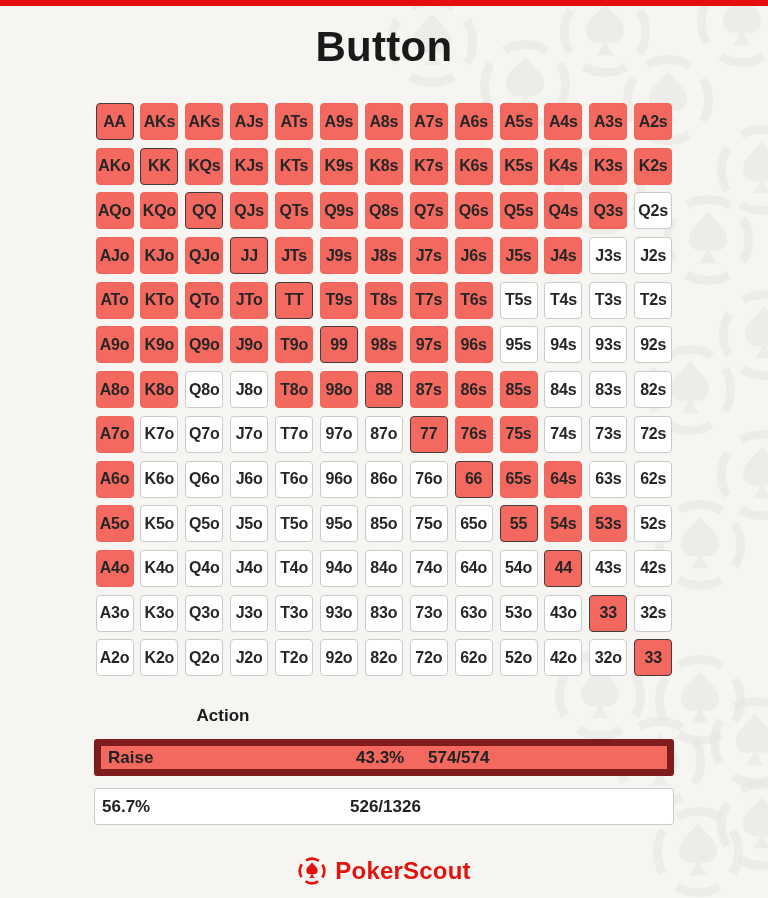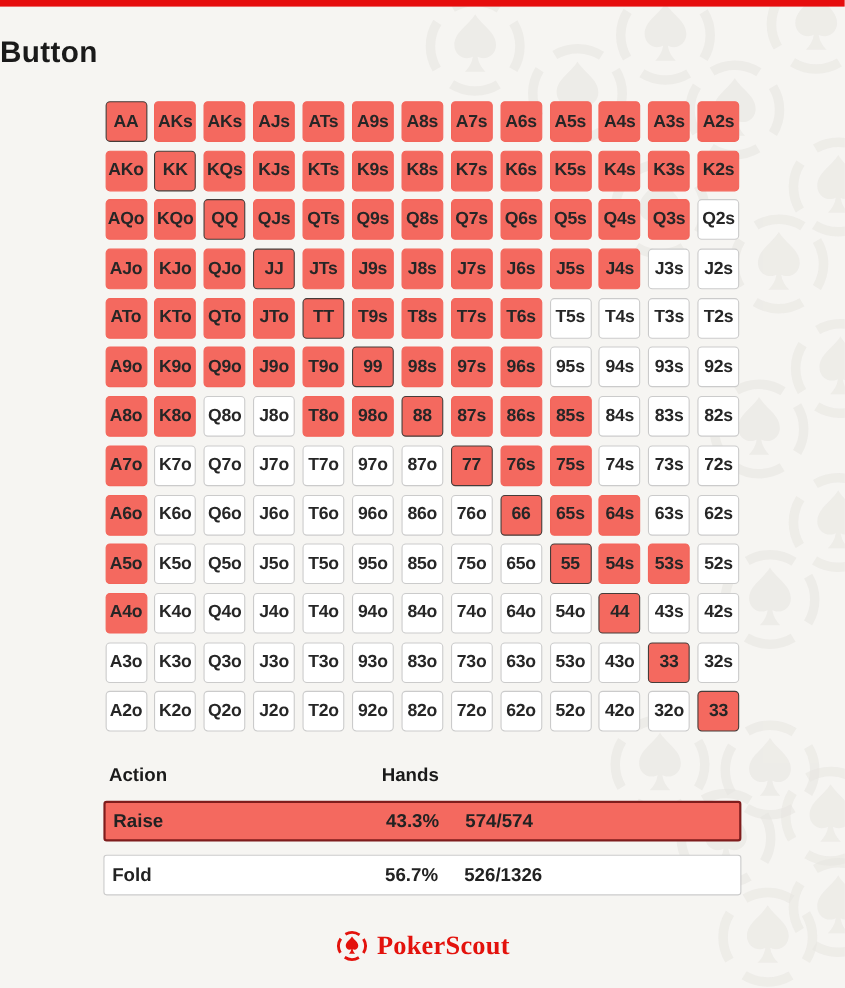--- a/index.html
+++ b/index.html
@@ -8,55 +8,55 @@
     background:#f6f5f2;
     font-family:"Liberation Sans","DejaVu Sans",sans-serif;
     position:relative; overflow:hidden;
   }
   .wm-layer { position:absolute; inset:0; overflow:hidden; pointer-events:none; }
   .wm { position:absolute; width:100px; height:100px; opacity:0.55; }
   .content { position:relative; z-index:1; }
   .topbar { height:6px; background:#e60d0d; }
   .page-title {
     margin-top:20px; height:42px; line-height:42px;
-    font-size:27px; font-weight:bold;
+    text-align:center; font-size:42px; font-weight:bold;
     color:#1a1a1a; letter-spacing:0.3px;
   }
   .range-grid {
-    width:577px; margin:24px auto 0;
+    width:577px; margin:35px auto 0;
     display:grid; grid-template-columns:repeat(13,38px);
     grid-auto-rows:37px; column-gap:6.9px; row-gap:7.7px;
   }
   .cell {
     box-sizing:border-box;
     display:flex; align-items:center; justify-content:center;
     font-size:16px; font-weight:bold; color:#262626;
     border-radius:4px; letter-spacing:-0.2px;
   }
   .cell.raise { background:#f4695f; border:1px solid #f3655a; }
   .cell.fold  { background:#ffffff; border:1px solid #cbcbcb; }
   .cell.pair  { border:1.5px solid #463c39; }
   .stats { width:580px; margin:30px auto 0; }
   .stats-header {
     display:grid; grid-template-columns:248px 72px 90px auto;
     padding-left:5px; font-size:17px; font-weight:bold; color:#1a1a1a;
-    height:20px; align-items:center;
+    height:20px; align-items:center;text-align:center;
   }
   .action-row {
     box-sizing:border-box;
     display:grid; grid-template-columns:248px 72px 90px auto;
     padding-left:7px; align-items:center;
     height:37px; border-radius:3px; margin-top:13px;
     font-size:17px; font-weight:bold; color:#222222;
   }
-  .action-row.raise-row { background:#f4695f; border:2px solid #7f1d1d; }
+  .action-row.raise-row { background:#f4695f; border:7px solid #7f1d1d; }
   .action-row.fold-row  { background:#ffffff; border:1px solid #cbcbcb; margin-top:12px; }
   .brand {
     margin-top:30px; display:flex; align-items:center; justify-content:center;
-    gap:8px; height:32px; cursor:pointer; text-decoration:none;font-family:Liberation Serif, serif;
+    gap:8px; height:32px; cursor:pointer; text-decoration:none;
   }
   .brand-text { font-size:24px; font-weight:bold; color:#e3120c; letter-spacing:0.2px; }
 </style>
 </head>
 <body>
 
 <div class="wm-layer">
     <div class="wm" style="left: 382px; top: -8px;"><svg width="100" height="100" viewBox="0 0 30 30">
         <circle cx="15" cy="15" r="12.2" fill="none" stroke="#e7e5e1" stroke-width="2.6" stroke-dasharray="13.4 5.8" transform="rotate(-31.5 15 15)"></circle>
         <path d="M15 6.3 C13 9.5 9.3 11.2 9.3 14.7 C9.3 16.8 10.9 18.3 12.8 18.3 C13.4 18.3 13.9 18.15 14.35 17.9 C14.1 19.6 13.3 20.9 12.2 22 L17.8 22 C16.7 20.9 15.9 19.6 15.65 17.9 C16.1 18.15 16.6 18.3 17.2 18.3 C19.1 18.3 20.7 16.8 20.7 14.7 C20.7 11.2 17 9.5 15 6.3 Z" fill="#e7e5e1"></path>
@@ -304,29 +304,27 @@
       <div class="cell fold">62o</div>
       <div class="cell fold">52o</div>
       <div class="cell fold">42o</div>
       <div class="cell fold">32o</div>
       <div class="cell raise pair">33</div>
     </div>
 
   <div class="stats">
     <div class="stats-header">
       <span>Action</span>
-      <span style="grid-column:2 / span 3;">Hands</span>
     </div>
     <div class="action-row raise-row">
       <span>Raise</span>
       <span>43.3%</span>
       <span>574/574</span>
     </div>
     <div class="action-row fold-row">
-      <span>Fold</span>
       <span>56.7%</span>
       <span>526/1326</span>
       <span></span>
     </div>
   </div>
 
   <div class="brand">
     <span style="display:flex;">
       <svg width="30" height="30" viewBox="0 0 30 30">
         <circle cx="15" cy="15" r="12.2" fill="none" stroke="#e3120c" stroke-width="2.6" stroke-dasharray="13.4 5.8" transform="rotate(-31.5 15 15)"></circle>

